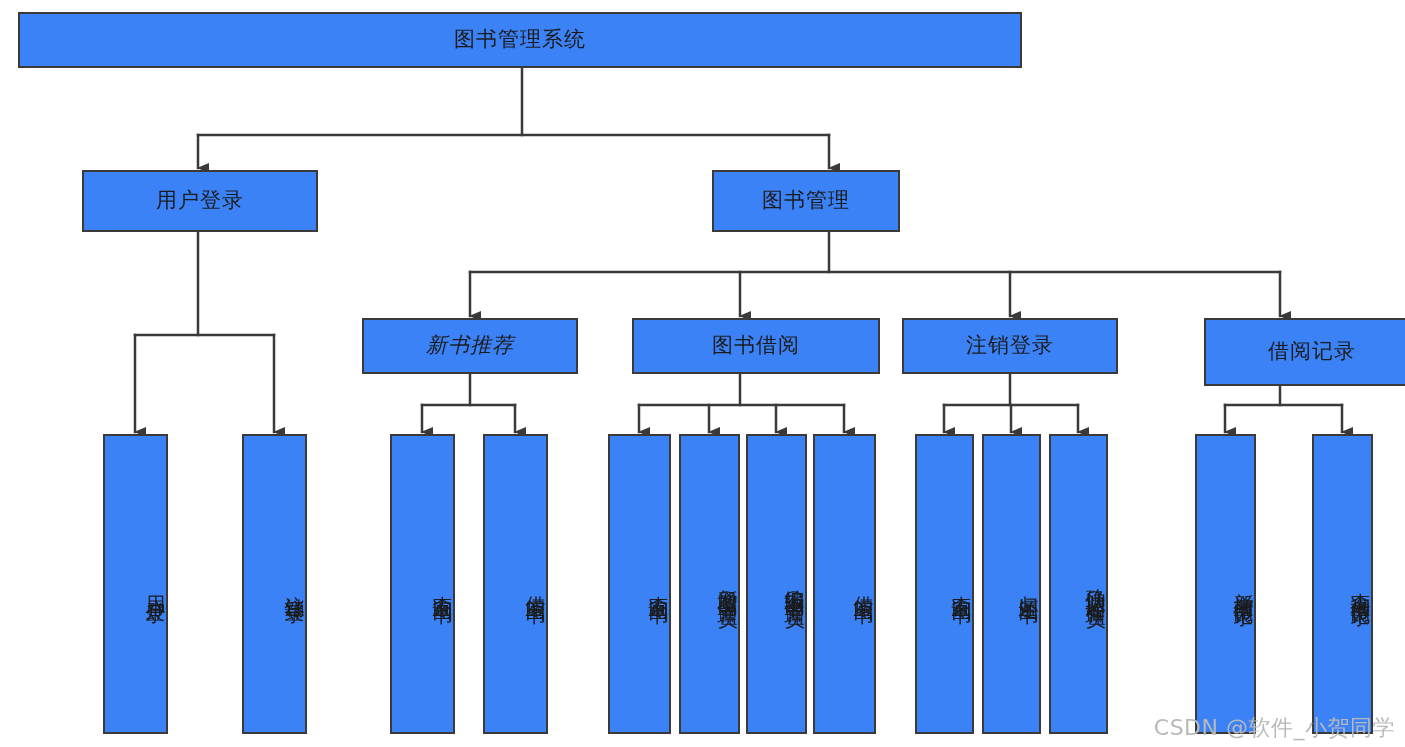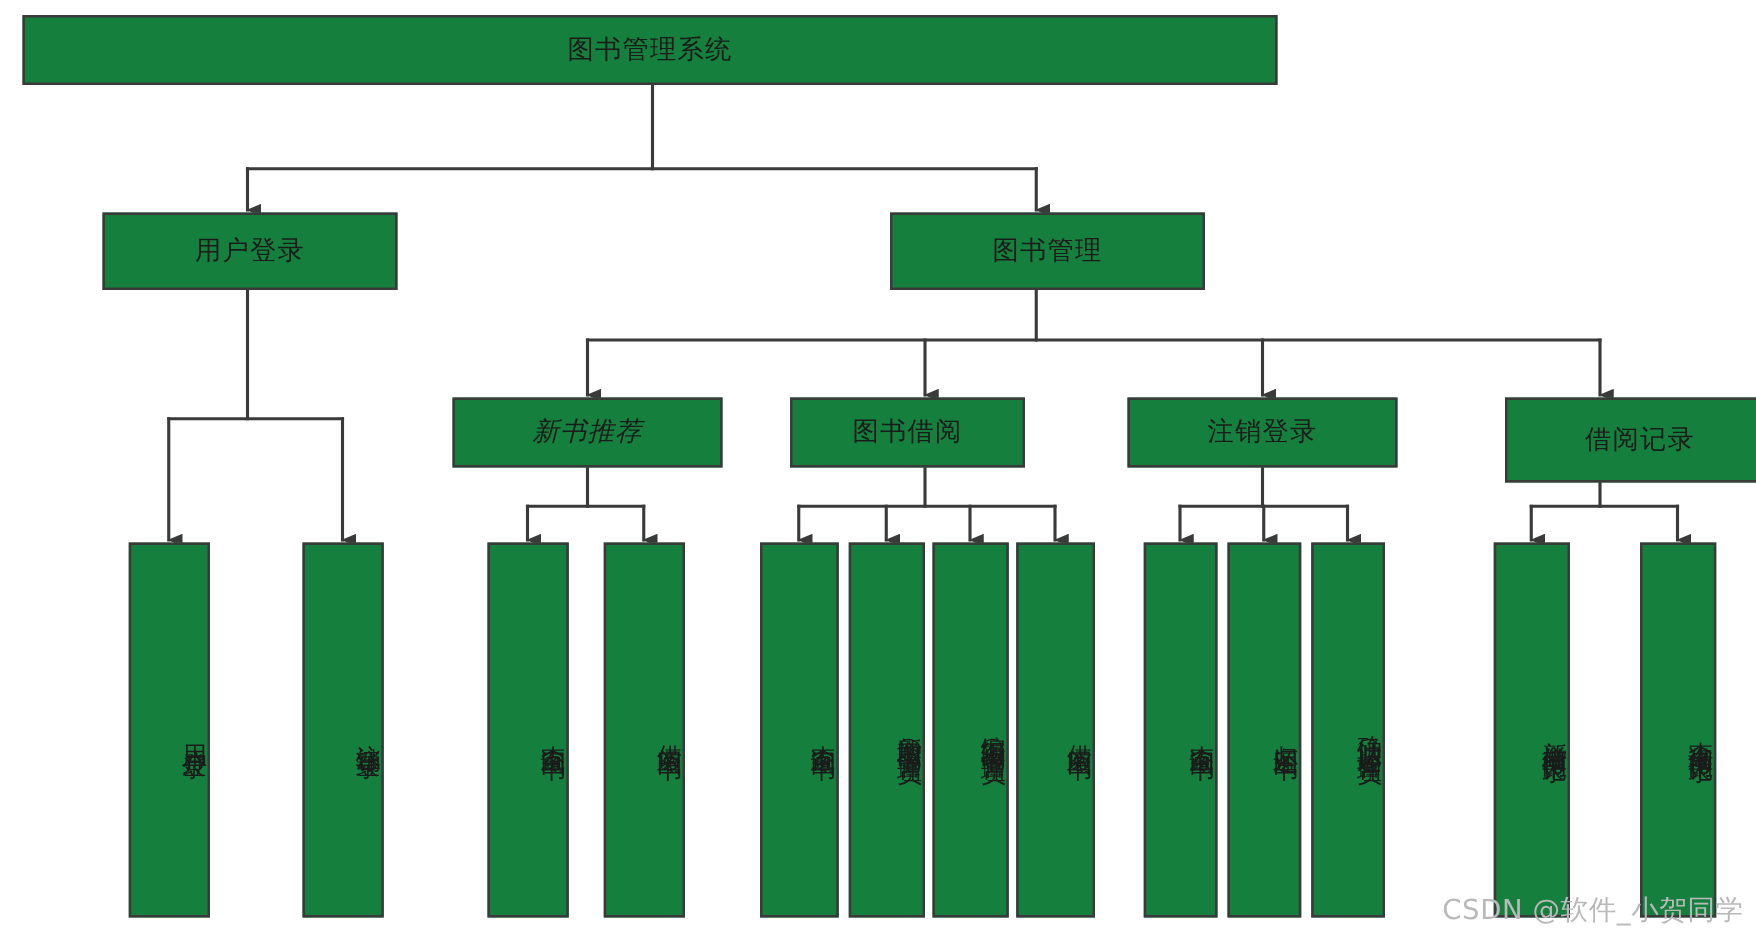--- a/index.html
+++ b/index.html
@@ -23,21 +23,21 @@
     position: absolute;
     left: 0;
     top: 0;
     width: 1405px;
     height: 747px;
   }
   .node-box {
     position: absolute;
     box-sizing: border-box;
     border: 2px solid #3a3a3a;
-    background: #15803d;
+    background: #3b82f6;
     display: flex;
     align-items: center;
     justify-content: center;
     color: #1b1b1b;
   }
   .node-box.horizontal {
     font-size: 21px;
     letter-spacing: 1px;
     line-height: 1.1;
   }
@@ -118,27 +118,27 @@
       </g>
   </svg>
 
   <div id="nodes-layer">
       <div class="node-box horizontal" style="left: 18px; top: 12px; width: 1004px; height: 56px;">
         <span class="node-label">图书管理系统</span>
       </div>
       <div class="node-box horizontal" style="left: 82px; top: 170px; width: 236px; height: 62px;">
         <span class="node-label">用户登录</span>
       </div>
-      <div class="node-box horizontal" style="left: 712px; top: 170px; width: 252px; height: 62px;">
+      <div class="node-box horizontal" style="left: 712px; top: 170px; width: 188px; height: 62px;">
         <span class="node-label">图书管理</span>
       </div>
       <div class="node-box horizontal" style="left: 362px; top: 318px; width: 216px; height: 56px; font-style: italic;">
         <span class="node-label">新书推荐</span>
       </div>
-      <div class="node-box horizontal" style="left: 632px; top: 318px; width: 188px; height: 56px;">
+      <div class="node-box horizontal" style="left: 632px; top: 318px; width: 248px; height: 56px;">
         <span class="node-label">图书借阅</span>
       </div>
       <div class="node-box horizontal" style="left: 902px; top: 318px; width: 216px; height: 56px;">
         <span class="node-label">注销登录</span>
       </div>
       <div class="node-box horizontal" style="left: 1204px; top: 318px; width: 216px; height: 68px;">
         <span class="node-label">借阅记录</span>
       </div>
       <div class="node-box vertical" style="left: 103px; top: 434px; width: 65px; height: 300px;">
         <span class="node-label">用户登录</span>

